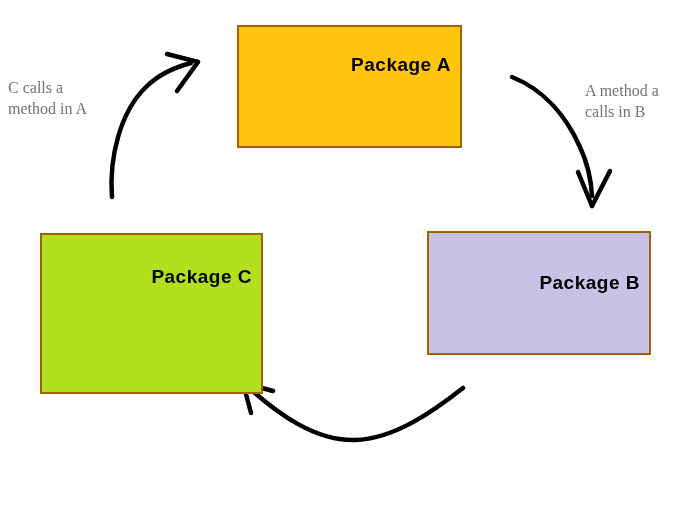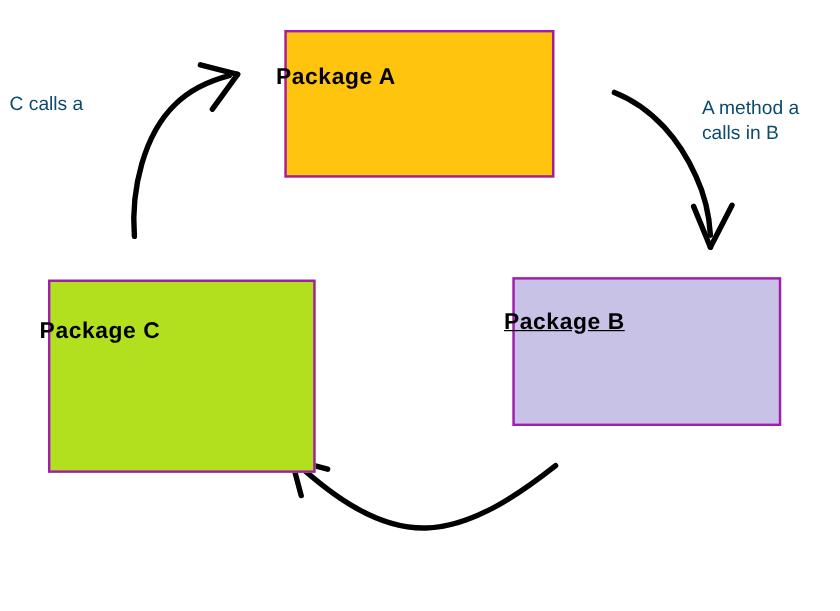--- a/index.html
+++ b/index.html
@@ -18,42 +18,43 @@
   .arrows {
     position: absolute;
     left: 0;
     top: 0;
     width: 700px;
     height: 509px;
   }
   .node {
     position: absolute;
     box-sizing: border-box;
-    border: 2px solid #a21caf;
+    border: 2px solid #a16207;
     display: flex;
-    justify-content: flex-start;
+    justify-content: flex-end;
     align-items: flex-start;
   }
   .node-label {
     font-size: 19px;
     font-weight: bold;
     color: #000000;
     letter-spacing: 0.5px;
     transform: translateX(-9px);
     white-space: nowrap;
   }
   .node-a { left: 237px; top: 25px;  width: 225px; height: 123px; padding-top: 27px; }
-  .node-b { left: 427px; top: 231px; width: 224px; height: 124px; padding-top: 25px; text-decoration: underline; }
+  .node-b { left: 427px; top: 231px; width: 224px; height: 124px; padding-top: 39px; }
   .node-c { left: 40px;  top: 233px; width: 223px; height: 161px; padding-top: 31px; }
   .edge-label {
     position: absolute;
     font-size: 16px;
     line-height: 21px;
-    color: #0c4a6e;
+    color: #737373;
     white-space: nowrap;
+    font-family: Liberation Serif, serif;
   }
   .edge-label-c-to-a { left: 8px;   top: 77px;  }
   .edge-label-a-to-b { left: 585px; top: 80px;  }
   .edge-label-b-to-c { left: 267px; top: 460px; }
   .arrow-stroke {
     fill: none;
     stroke: #000000;
     stroke-width: 4.5;
     stroke-linecap: round;
     stroke-linejoin: round;
@@ -92,20 +93,21 @@
   <div class="node node-b" style="background-color: rgb(200, 194, 230);">
     <span class="node-label">Package B</span>
   </div>
 
   <div class="node node-c" style="background-color: rgb(178, 224, 30);">
     <span class="node-label">Package C</span>
   </div>
 
   <div class="edge-label edge-label-c-to-a">
     <div>C calls a</div>
+    <div>method in A</div>
   </div>
 
   <div class="edge-label edge-label-a-to-b">
     <div>A method a</div>
     <div>calls in B</div>
   </div>
 
 
 </div>
 

